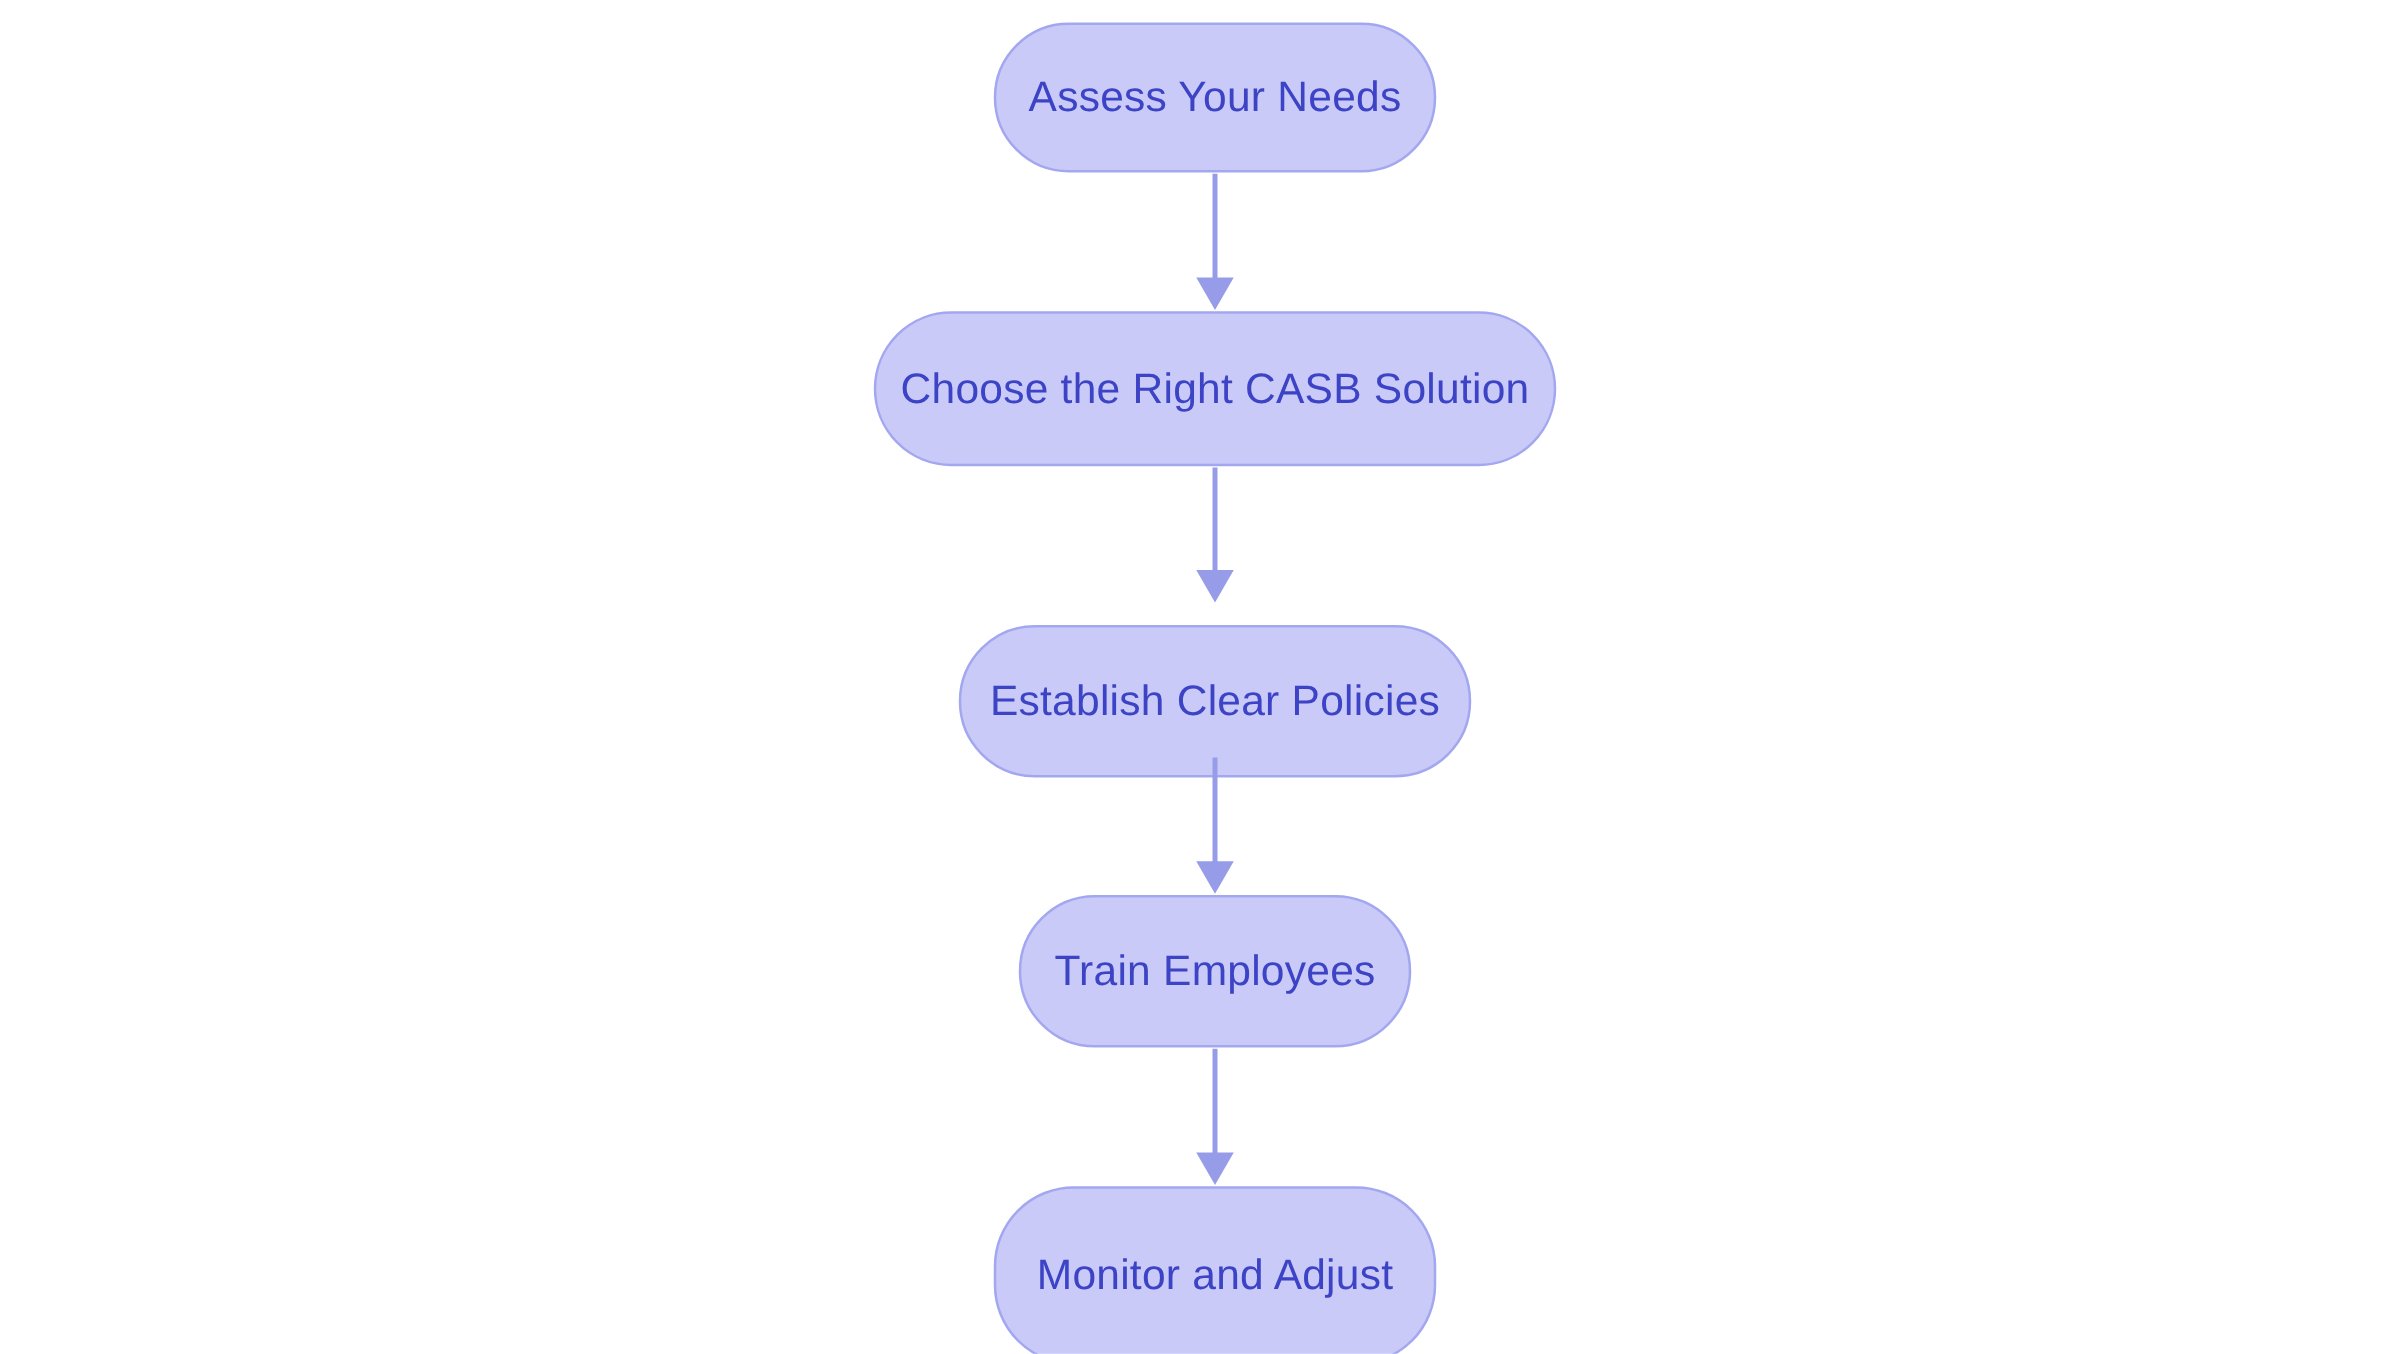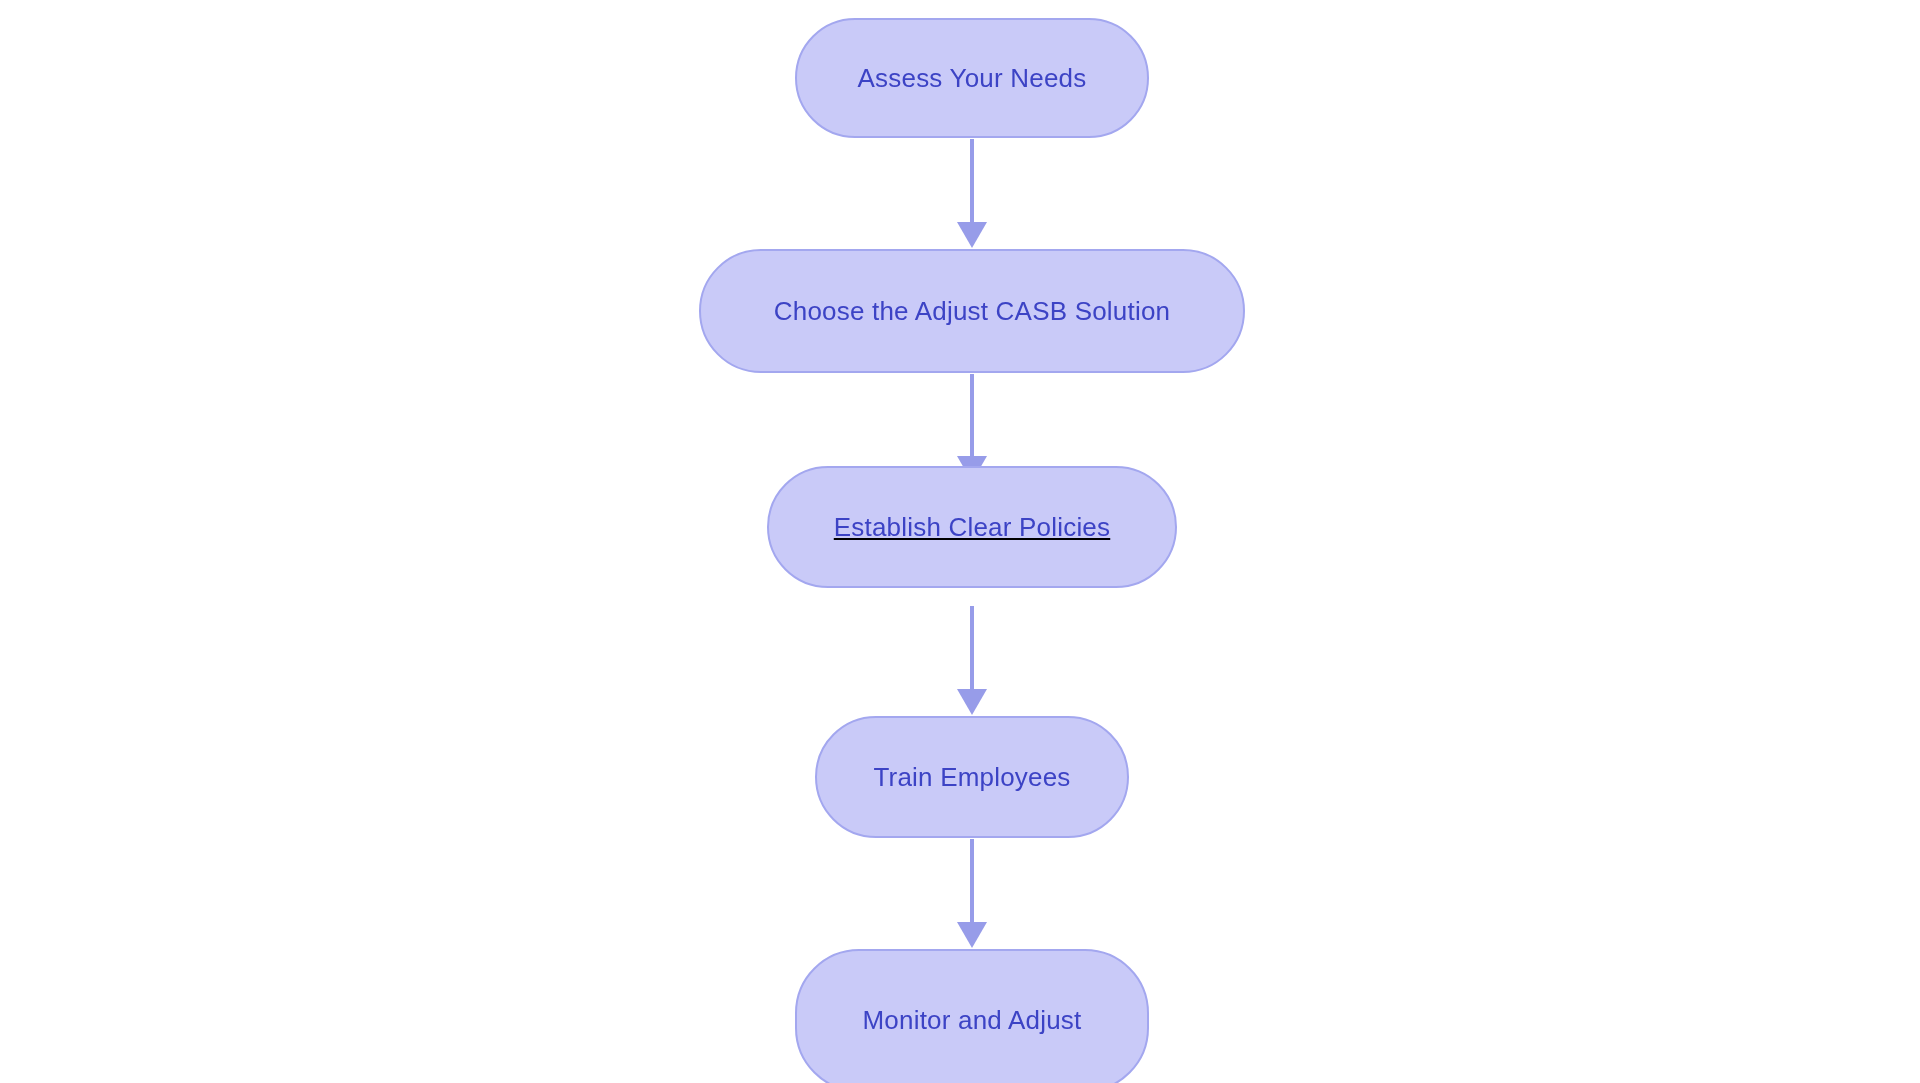--- a/index.html
+++ b/index.html
@@ -22,21 +22,21 @@
     box-sizing: border-box;
     background: var(--node-fill, #c9caf8);
     border: 2px solid var(--node-border, #a3a7ef);
     border-radius: 64px;
     display: flex;
     align-items: center;
     justify-content: center;
   }
   .flow-node .node-label {
     color: var(--node-text, #3c43c5);
-    font-size: 26px;
+    font-size: 34px;
     font-weight: 400;
     letter-spacing: 0.2px;
     white-space: nowrap;
     text-align: left;
   }
   .arrow-line {
     position: absolute;
     width: 4px;
     background: var(--arrow, #979ce9);
   }
@@ -55,27 +55,27 @@
 <div class="canvas">
 
   <div class="flow-node" style="left:795px; top:18px; width:354px; height:120px;">
     <span class="node-label">Assess Your Needs</span>
   </div>
 
   <div class="arrow-line" style="left:970px; top:139px; height:86px;"></div>
   <div class="arrow-head" style="left:957px; top:222px;"></div>
 
   <div class="flow-node" style="left:699px; top:249px; width:546px; height:124px;">
-    <span class="node-label">Choose the Adjust CASB Solution</span>
+    <span class="node-label">Choose the Right CASB Solution</span>
   </div>
 
   <div class="arrow-line" style="left:970px; top:374px; height:85px;"></div>
   <div class="arrow-head" style="left:957px; top:456px;"></div>
 
-  <div class="flow-node" style="left:767px; top:466px; width:410px; height:122px;text-decoration:underline;">
+  <div class="flow-node" style="left:767px; top:500px; width:410px; height:122px;">
     <span class="node-label">Establish Clear Policies</span>
   </div>
 
   <div class="arrow-line" style="left:970px; top:606px; height:86px;"></div>
   <div class="arrow-head" style="left:957px; top:689px;"></div>
 
   <div class="flow-node" style="left:815px; top:716px; width:314px; height:122px;">
     <span class="node-label">Train Employees</span>
   </div>
 

